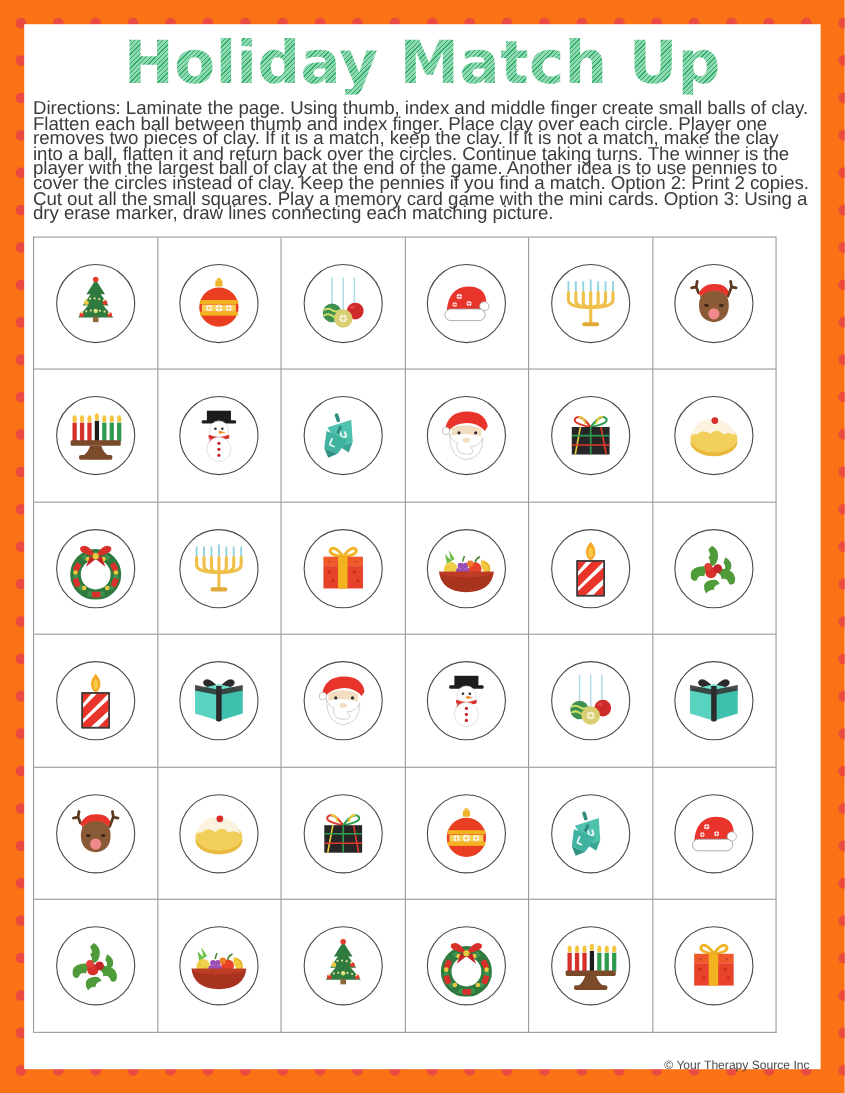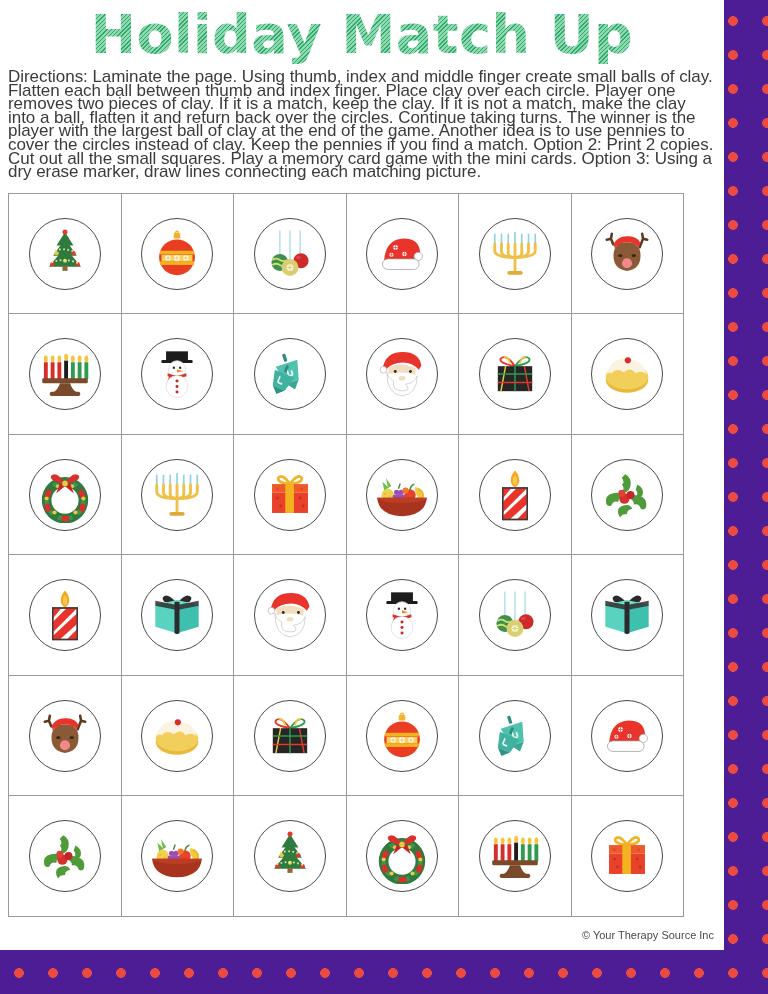--- a/index.html
+++ b/index.html
@@ -6,21 +6,22 @@
   body{
     width:768px;height:994px;
     background:#ffffff;
     font-family:"Liberation Sans", sans-serif;
     overflow:hidden;
   }
   .page{
     position:relative;
     width:768px;height:994px;
     box-sizing:border-box;
-    background:#4c1d95;
+    background:#f97316;
+    padding:22px;
   }
   .dots{
     position:absolute;left:0;top:0;width:768px;height:994px;
     background-image:
       radial-gradient(circle, #ea4a3f 4.6px, rgba(234,74,63,0) 5.2px);
     background-size:34px 34px;
     background-position:2px 4px;
     pointer-events:none;
   }
   .sheet{
@@ -82,21 +83,21 @@
     border:1.4px solid #4a4a4a;
     border-radius:50%;
     display:flex;
     align-items:center;
     justify-content:center;
     box-sizing:border-box;
     background:#fff;
   }
   .circle svg{display:block;}
   .footer{
-    margin:12px 10px 0 0;
+    margin:24px 10px 0 0;
     text-align:right;
     font-size:11px;
     color:#4a4a4a;
   }
 </style>
 </head>
 <body>
 
 <div class="page">
   <div class="dots"></div>

